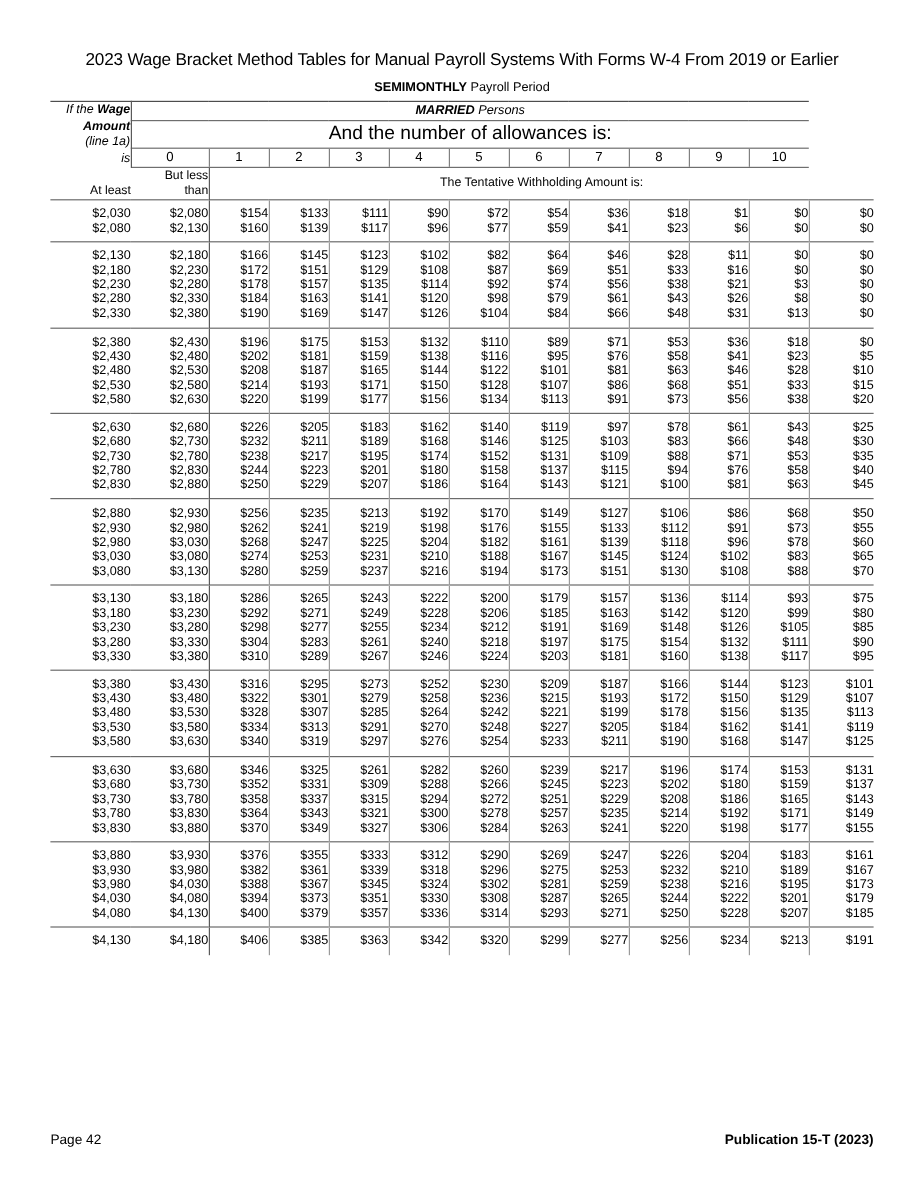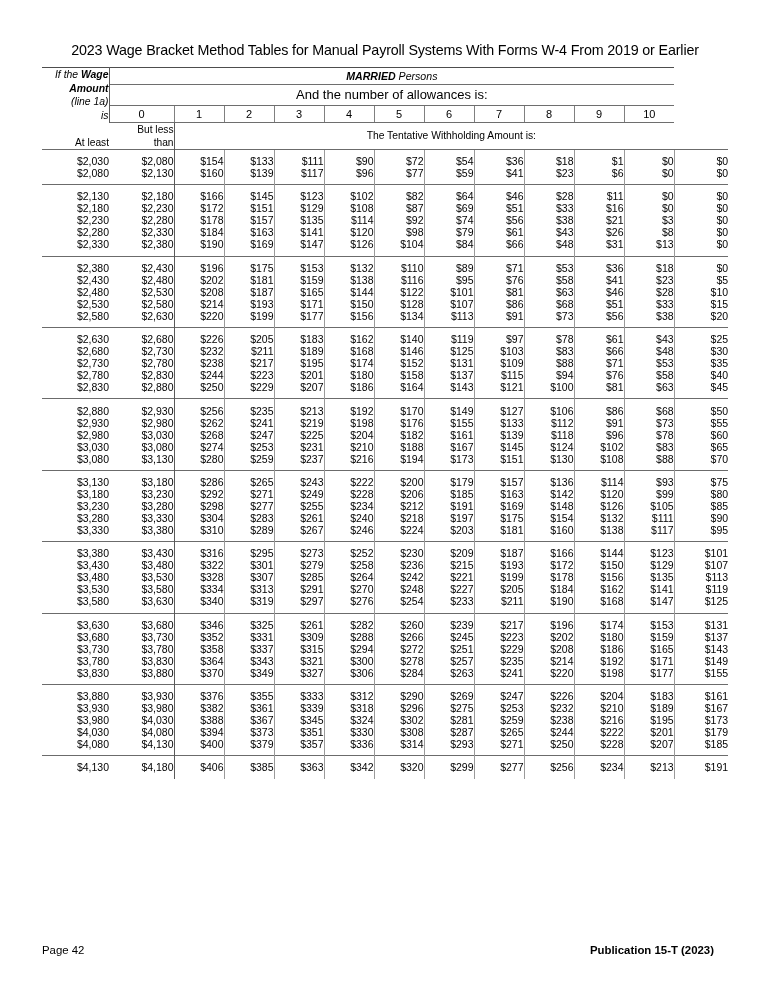--- a/index.html
+++ b/index.html
@@ -65,21 +65,21 @@
   .married-cell {
     text-align: center;
     font-size: 10.6px;
     padding: 4px 0 4px 0;
     margin-left: 41px;
   }
   .married-cell .b { font-weight: bold; }
 
   .allow-cell {
     text-align: center;
-    font-size: 13px;
+    font-size: 16px;
     padding: 9px 0 10px 0;
     border-top: 1px solid #6e6e6e;
   }
 
   .atleast-cell, .butless-cell {
     font-size: 10.2px;
     line-height: 13px;
     padding: 0 8px 2px 0;
     text-align: right;
     vertical-align: bottom;
@@ -133,37 +133,38 @@
     height: 0;
     line-height: 0;
     font-size: 0;
     padding: 0;
   }
 
   
   .footer {
     position: absolute;
     left: 42px;
-    right: 54px;
+    right: 40px;
     bottom: 38px;
     display: flex;
     justify-content: space-between;
     align-items: baseline;
     font-size: 11.4px;
   }
   .footer .pg { font-weight: normal; }
   .footer .pub { font-weight: bold; padding-left: 24px; }
 </style>
 </head>
 <body>
 
 <div class="page">
 
   <div class="doc-title">2023 Wage Bracket Method Tables for Manual Payroll Systems With Forms W-4 From 2019 or Earlier</div>
 
+  <div class="period-line"><span class="b">SEMIMONTHLY</span><span> Payroll Period</span></div>
 
   <table class="tbl">
     <colgroup>
       <col style="width:67px">
         <col style="width:65px">
       <col style="width:50px">
         <col style="width:50px">
         <col style="width:50px">
         <col style="width:50px">
       <col style="width:50px">

